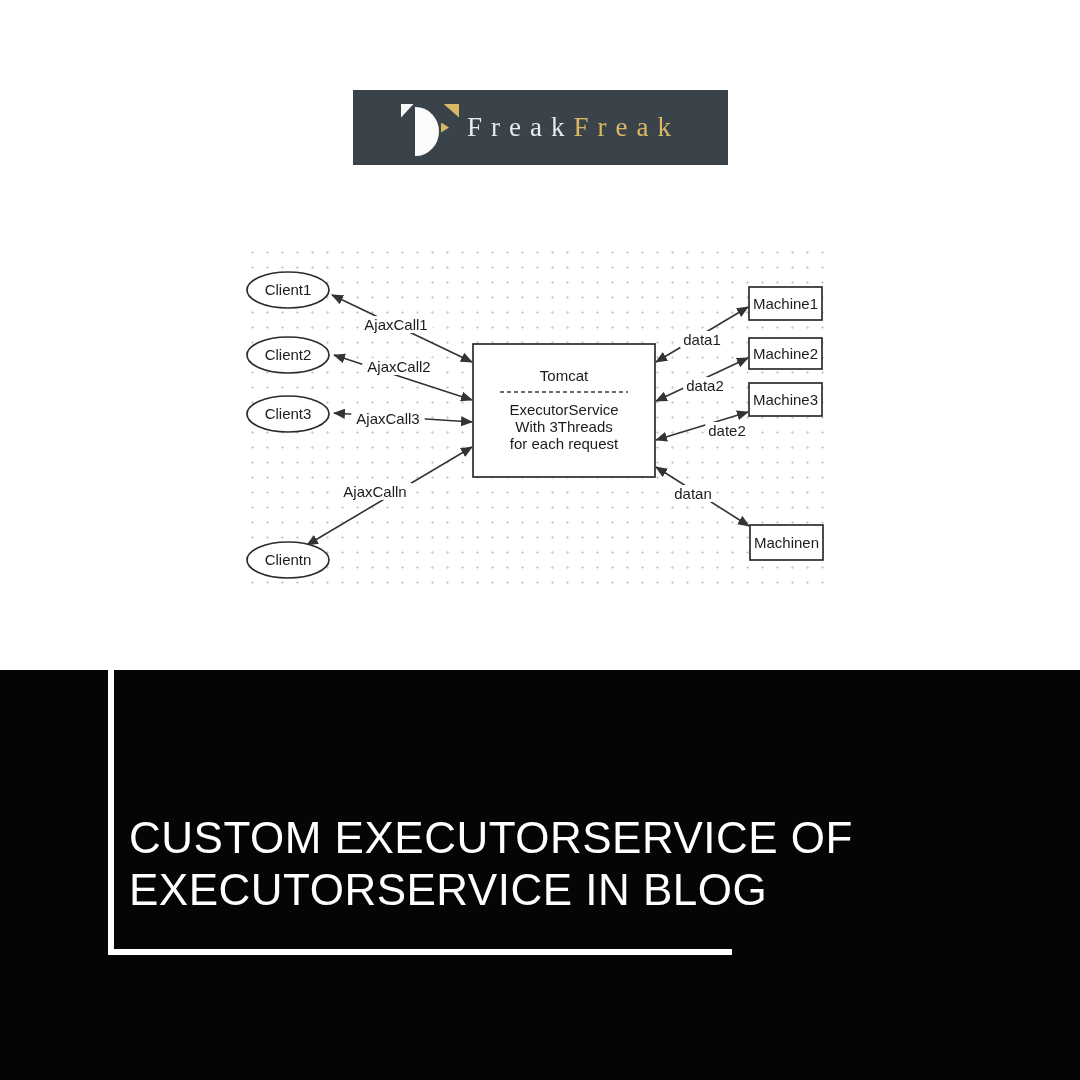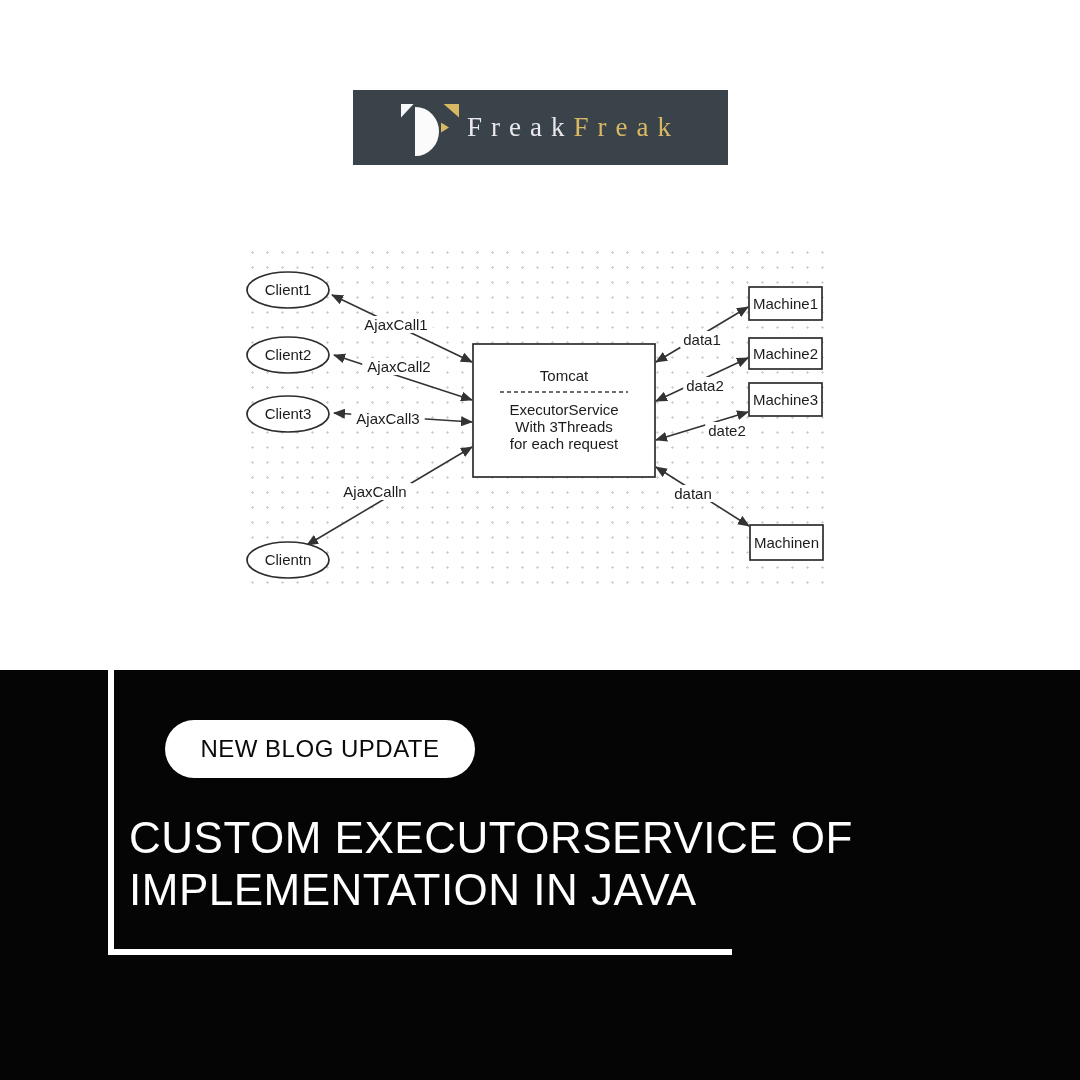--- a/index.html
+++ b/index.html
@@ -106,22 +106,19 @@
         <rect x="460.25" y="177" width="43.5" height="17" fill="#ffffff"></rect>
         <text x="482" y="191" text-anchor="middle" fill="#1c1c1c">date2</text>
         <rect x="426.25" y="240" width="43.5" height="17" fill="#ffffff"></rect>
         <text x="448" y="254" text-anchor="middle" fill="#1c1c1c">datan</text>
       </svg>
   </div>
 
   <div class="band" style="background: rgb(5, 5, 5);">
     <div class="accent-vline" style="background: rgb(255, 255, 255);"></div>
     <div class="accent-hline" style="background: rgb(255, 255, 255);"></div>
-    <div class="badge" style="background: rgb(255, 255, 255); color: rgb(10, 10, 10);">
-      <span>NEW BLOG UPDATE</span>
-    </div>
     <div class="title" style="color: rgb(255, 255, 255);">
       <div>CUSTOM EXECUTORSERVICE OF</div>
-      <div>IMPLEMENTATION IN JAVA</div>
+      <div>EXECUTORSERVICE IN BLOG</div>
     </div>
   </div>
 
 </div>
 
 </body></html>

